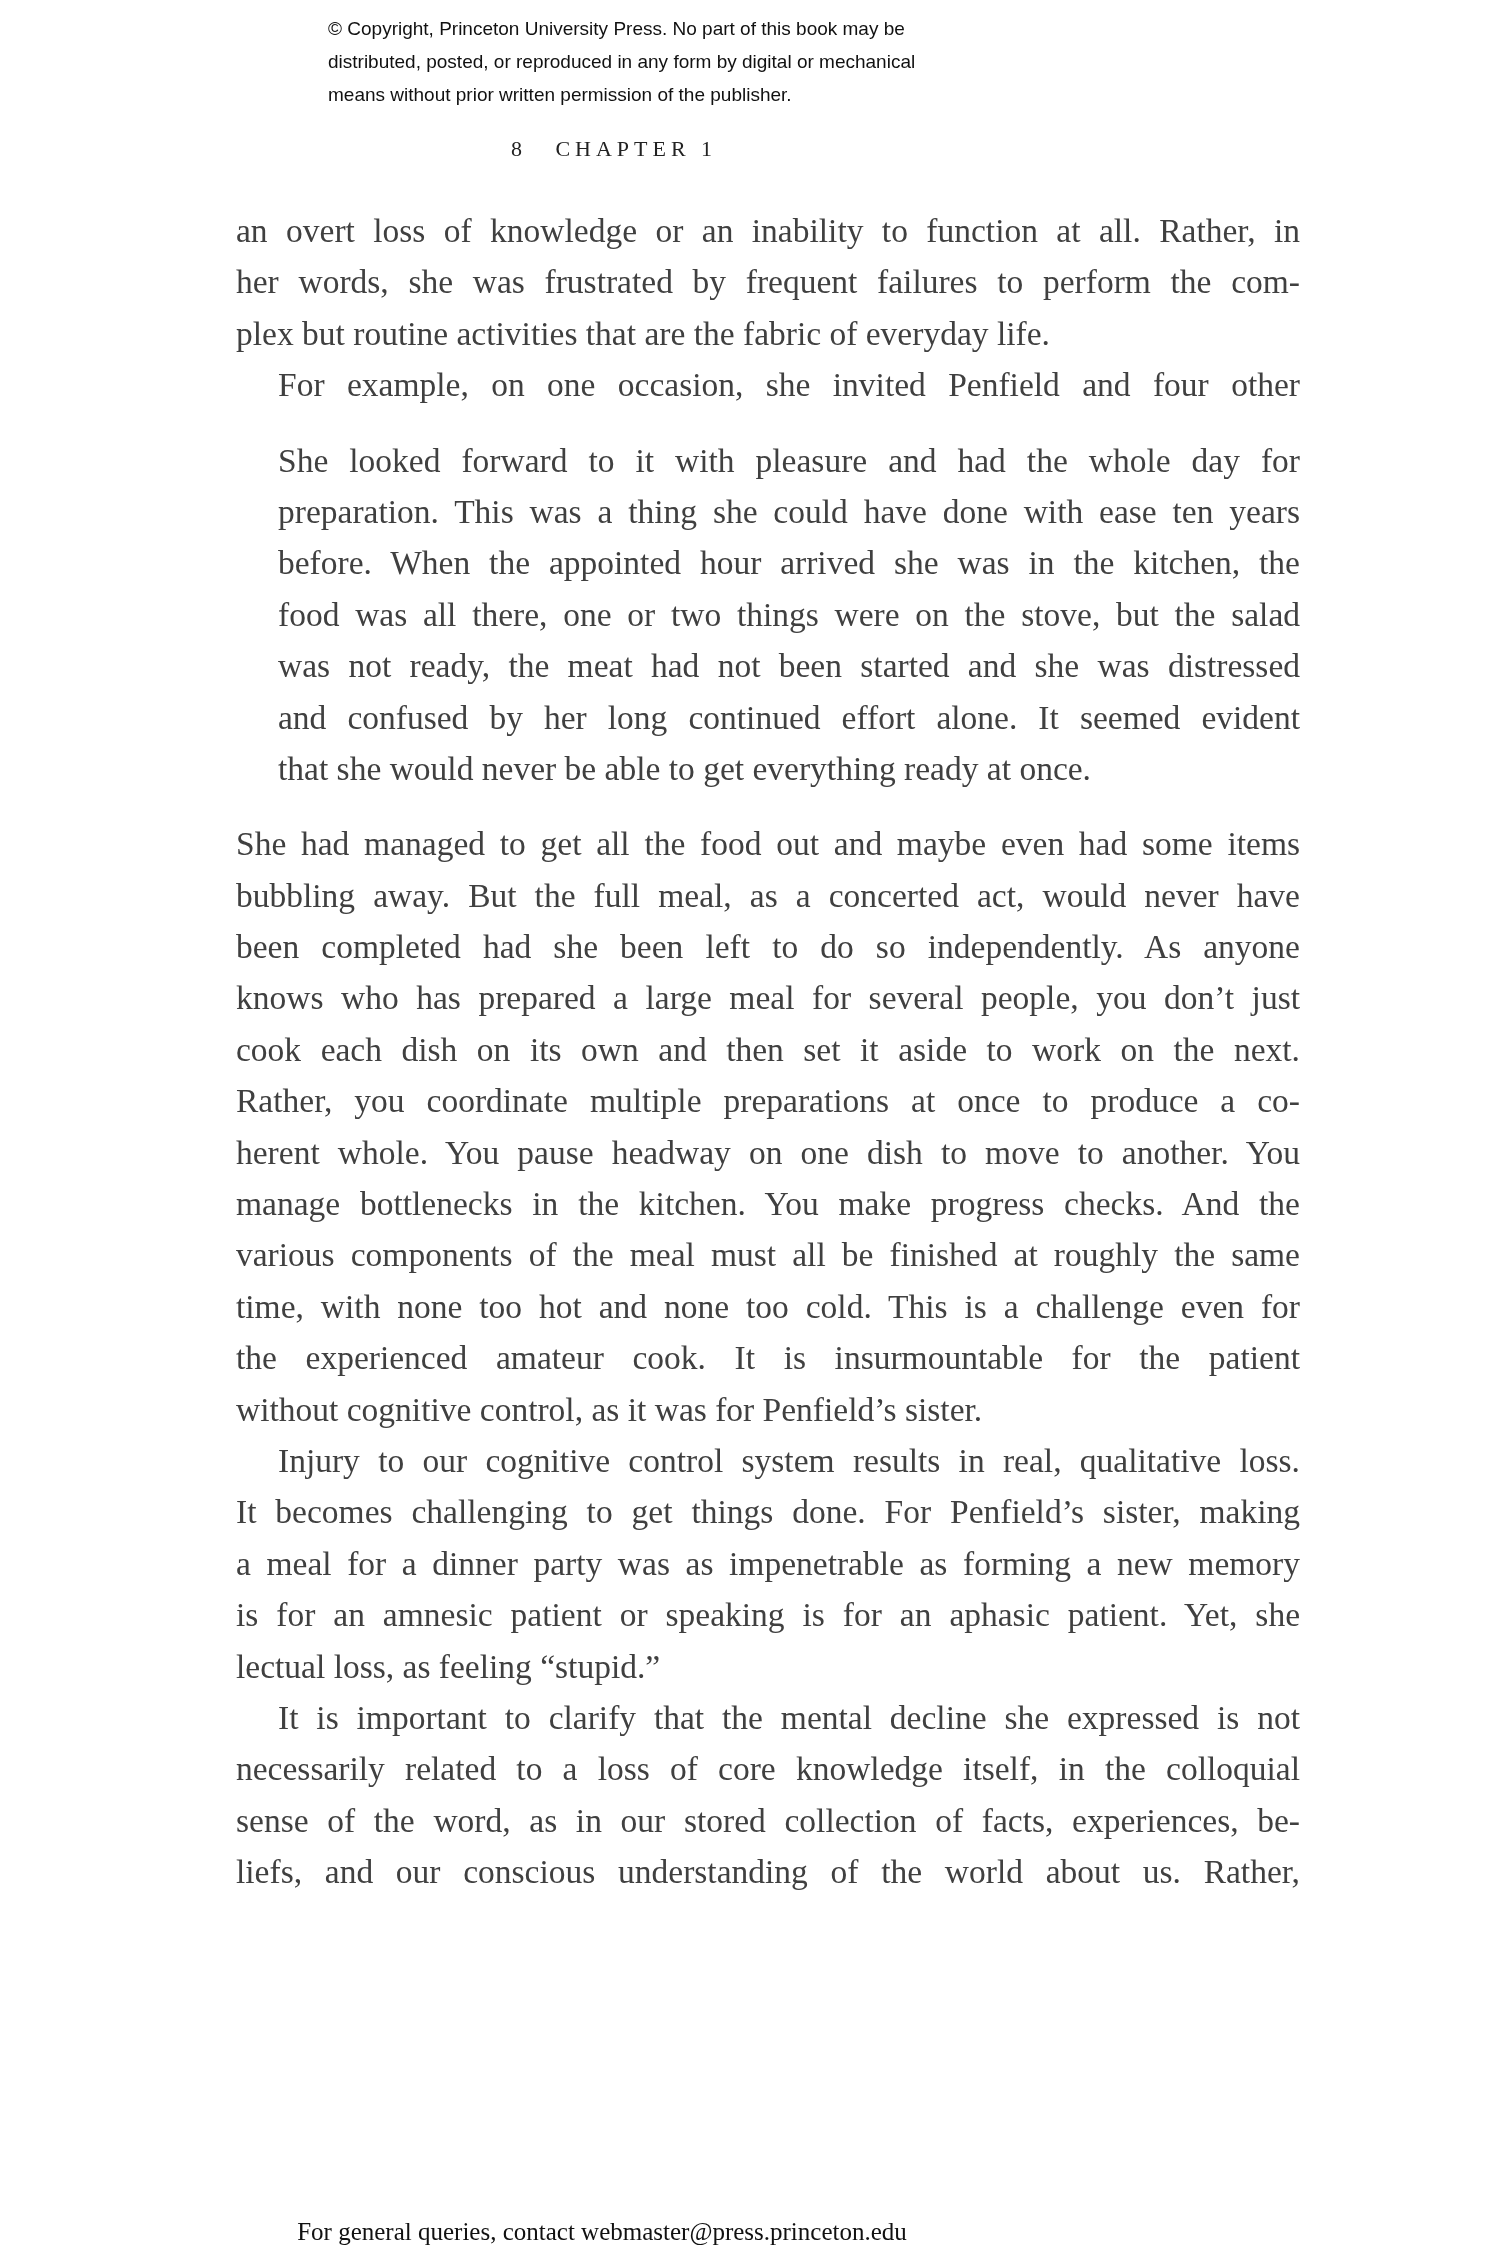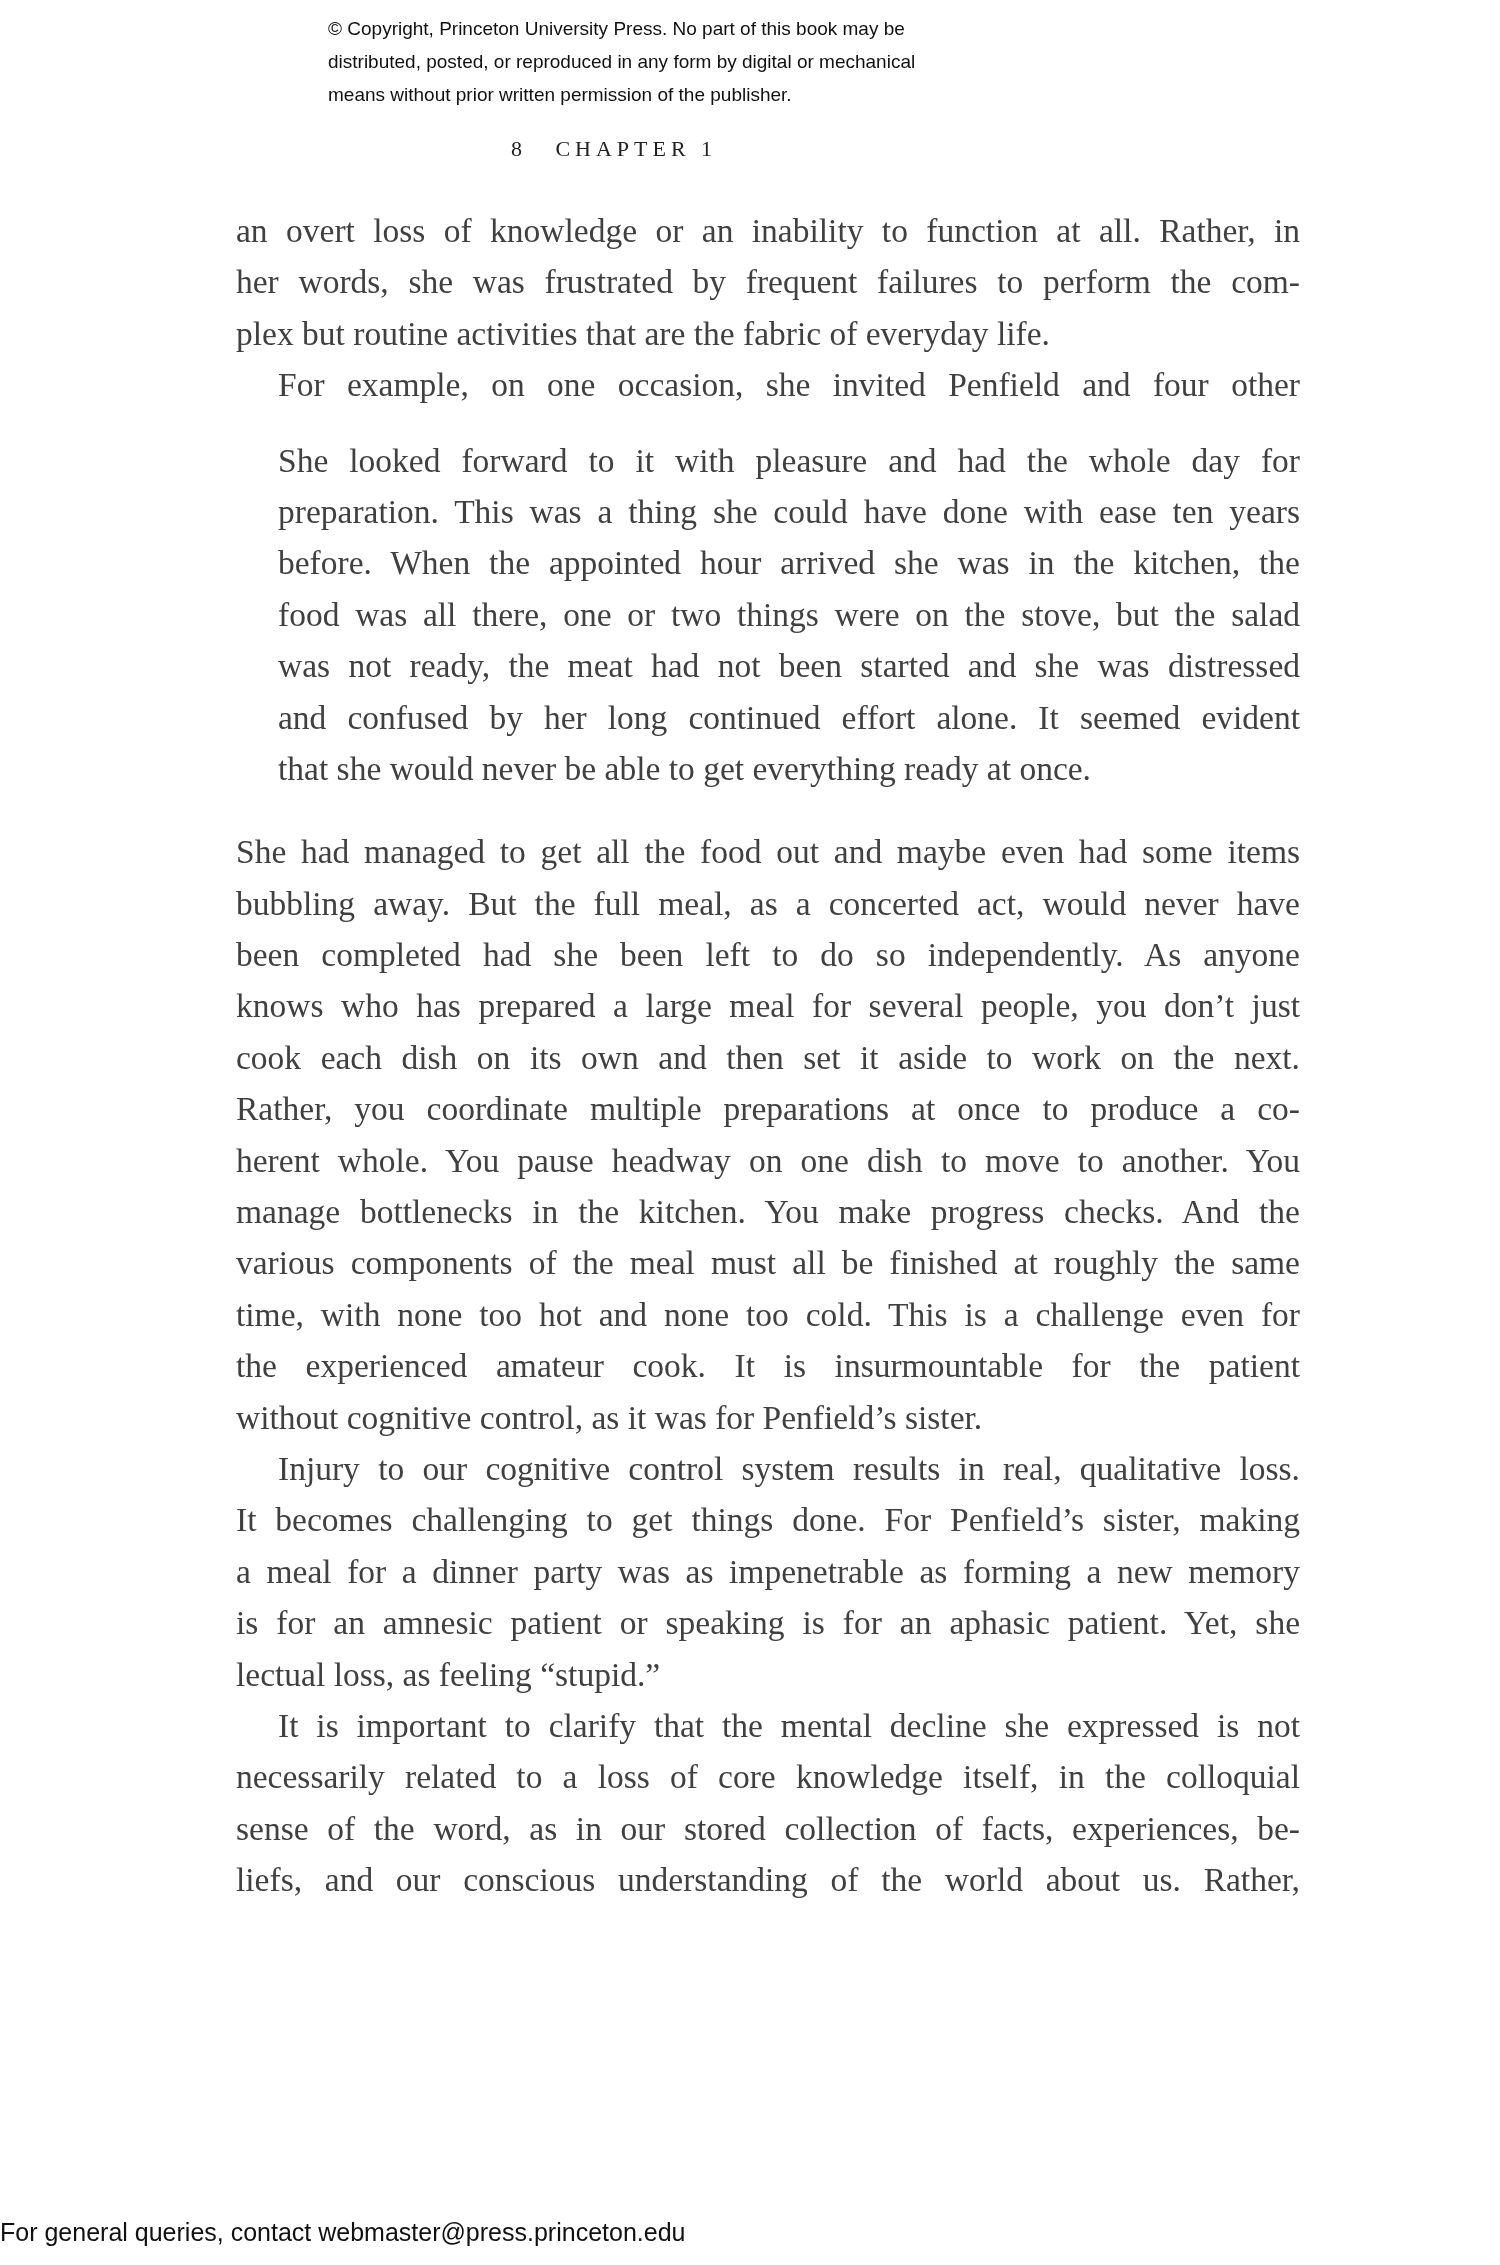--- a/index.html
+++ b/index.html
@@ -15,24 +15,24 @@
   }
   .running-head .num { margin-right: 28px; }
   .running-head .chap { letter-spacing: 5px; font-variant: small-caps; font-size: 22px; }
   .page-body {
     position: absolute; left: 236px; top: 205px; width: 1064px;
     font-family: "Liberation Serif", serif; font-size: 33.5px; line-height: 51.4px; color: #404040;
   }
   .line { display: block; white-space: nowrap; text-align: justify; text-align-last: justify; height: 51.4px; }
   .line.last { text-align-last: left; }
   .indent { padding-left: 42px; }
-  .quote { margin: 24px 0 32px 42px; }
+  .quote { margin: 24px 0 24px 42px; }
   .footer {
-    position: absolute; left: 0; width: 1204px; top: 2218px; 
-    font-family: Liberation Sans, sans-serif; font-size: 25px; color: #111;
+    position: absolute; left: 0; width: 1204px; top: 2218px; text-align: center;
+    font-family: Liberation Serif, serif; font-size: 25px; color: #111;
   }
 </style>
 </head>
 <body>
 
 <div class="notice">
   <div>© Copyright, Princeton University Press. No part of this book may be</div>
   <div>distributed, posted, or reproduced in any form by digital or mechanical</div>
   <div>means without prior written permission of the publisher.</div>
 </div>

